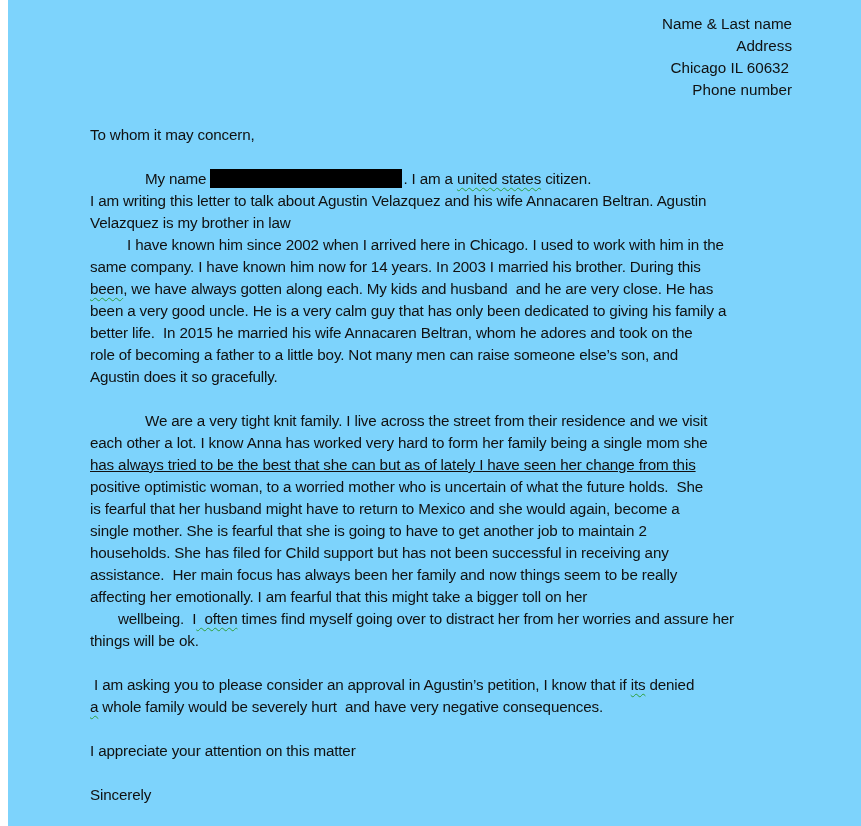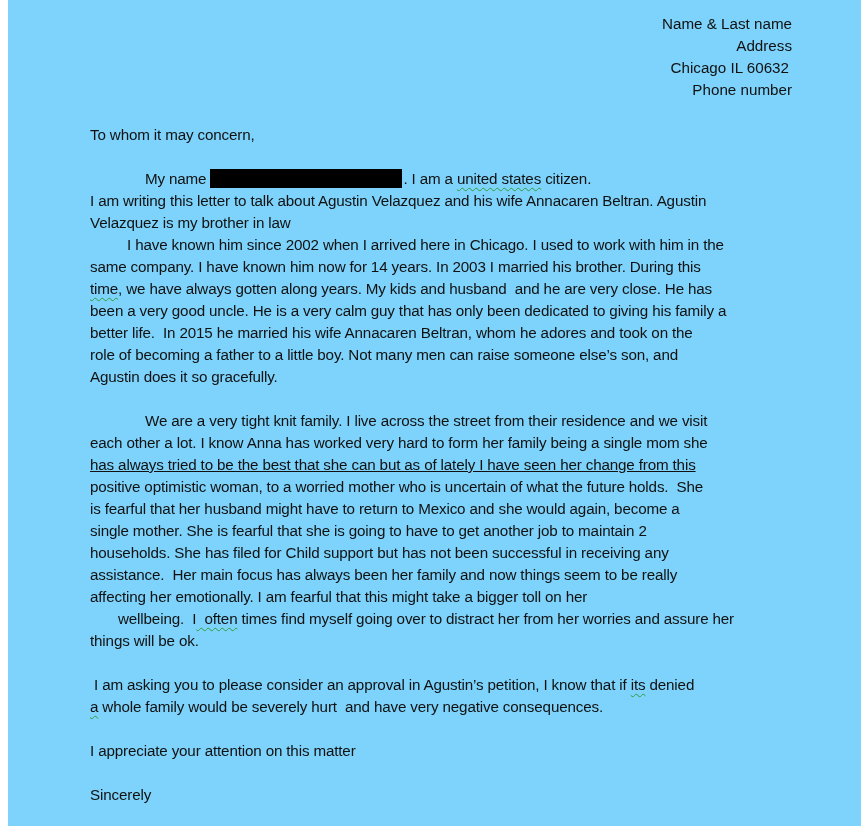--- a/index.html
+++ b/index.html
@@ -63,21 +63,21 @@
   <div class="right" style="top:79px;">Phone number</div>
 
   <div class="line" style="top:124px;">To whom it may concern,</div>
 
   <div class="line" style="top:168px; left:137px;"><span>My name</span><span class="redact"></span><span>. I am a </span><span class="squiggle">united states</span><span> citizen.</span></div>
 
   <div class="line" style="top:190px;">I am writing this letter to talk about Agustin Velazquez and his wife Annacaren Beltran. Agustin</div>
   <div class="line" style="top:212px;">Velazquez is my brother in law</div>
   <div class="line" style="top:234px;margin-left:37px;">I have known him since 2002 when I arrived here in Chicago. I used to work with him in the</div>
   <div class="line" style="top:256px;">same company. I have known him now for 14 years. In 2003 I married his brother. During this</div>
-  <div class="line" style="top:278px;"><span class="squiggle">time</span><span>, we have always gotten along years. My kids and husband  and he are very close. He has</span></div>
+  <div class="line" style="top:278px;"><span class="squiggle">been</span><span>, we have always gotten along each. My kids and husband  and he are very close. He has</span></div>
   <div class="line" style="top:300px;">been a very good uncle. He is a very calm guy that has only been dedicated to giving his family a</div>
   <div class="line" style="top:322px;text-align:center;">better life.  In 2015 he married his wife Annacaren Beltran, whom he adores and took on the</div>
   <div class="line" style="top:344px;">role of becoming a father to a little boy. Not many men can raise someone else’s son, and</div>
   <div class="line" style="top:366px;">Agustin does it so gracefully.</div>
 
   <div class="line" style="top:410px; left:137px;">We are a very tight knit family. I live across the street from their residence and we visit</div>
   <div class="line" style="top:432px;">each other a lot. I know Anna has worked very hard to form her family being a single mom she</div>
   <div class="line" style="top:454px;text-decoration:underline;">has always tried to be the best that she can but as of lately I have seen her change from this</div>
   <div class="line" style="top:476px;">positive optimistic woman, to a worried mother who is uncertain of what the future holds.  She</div>
   <div class="line" style="top:498px;">is fearful that her husband might have to return to Mexico and she would again, become a</div>

